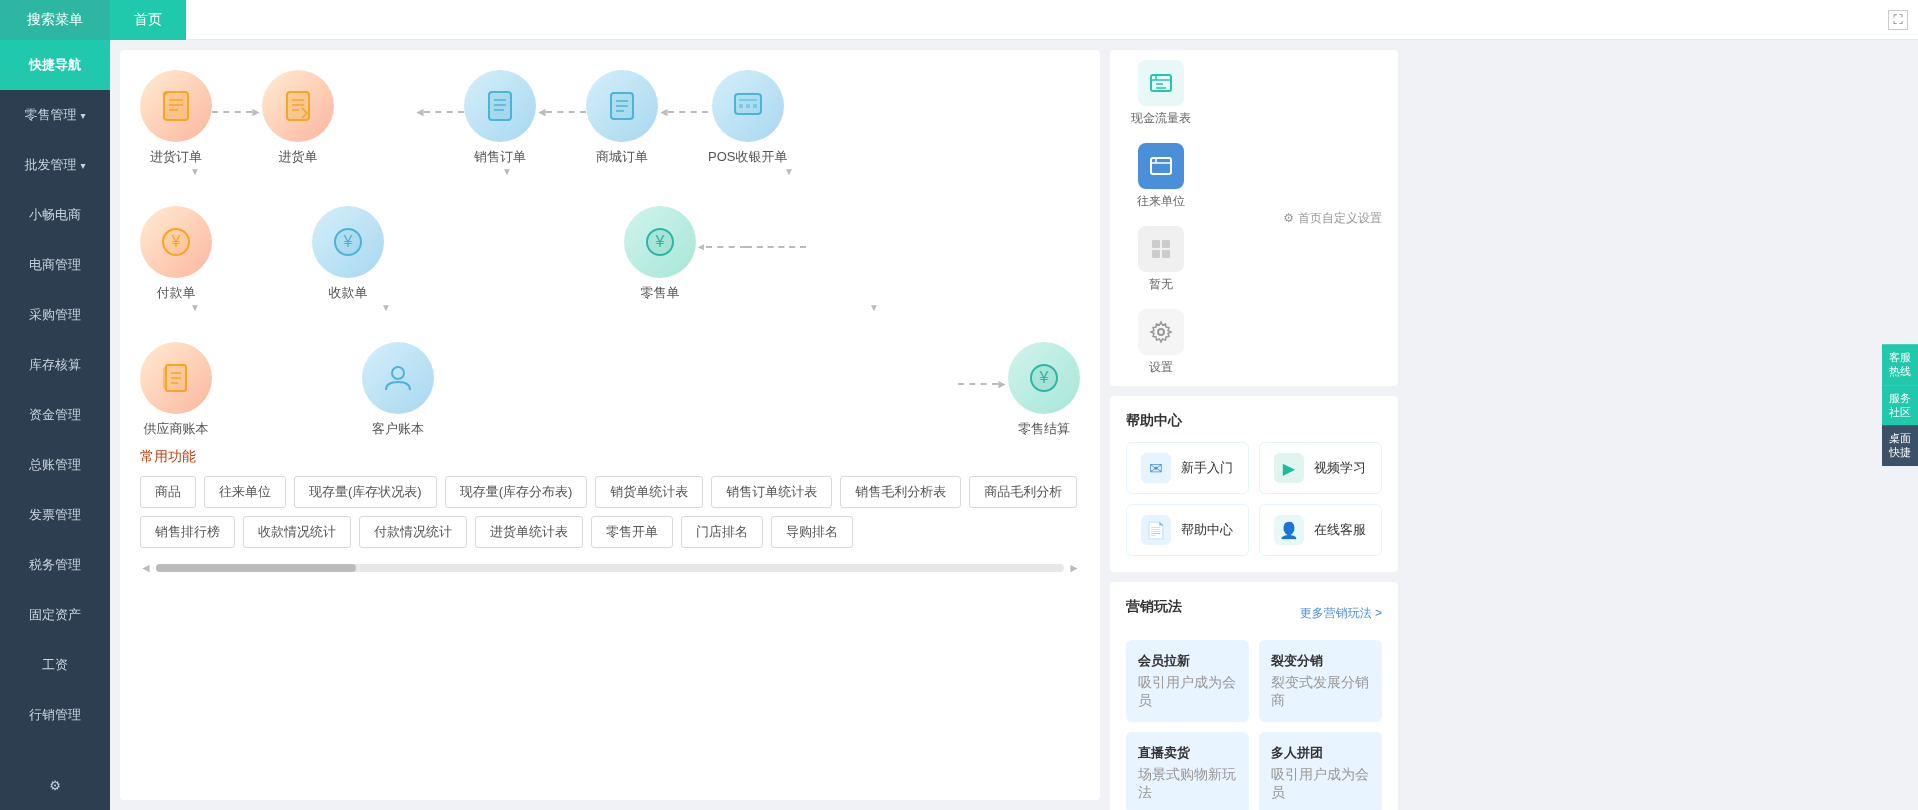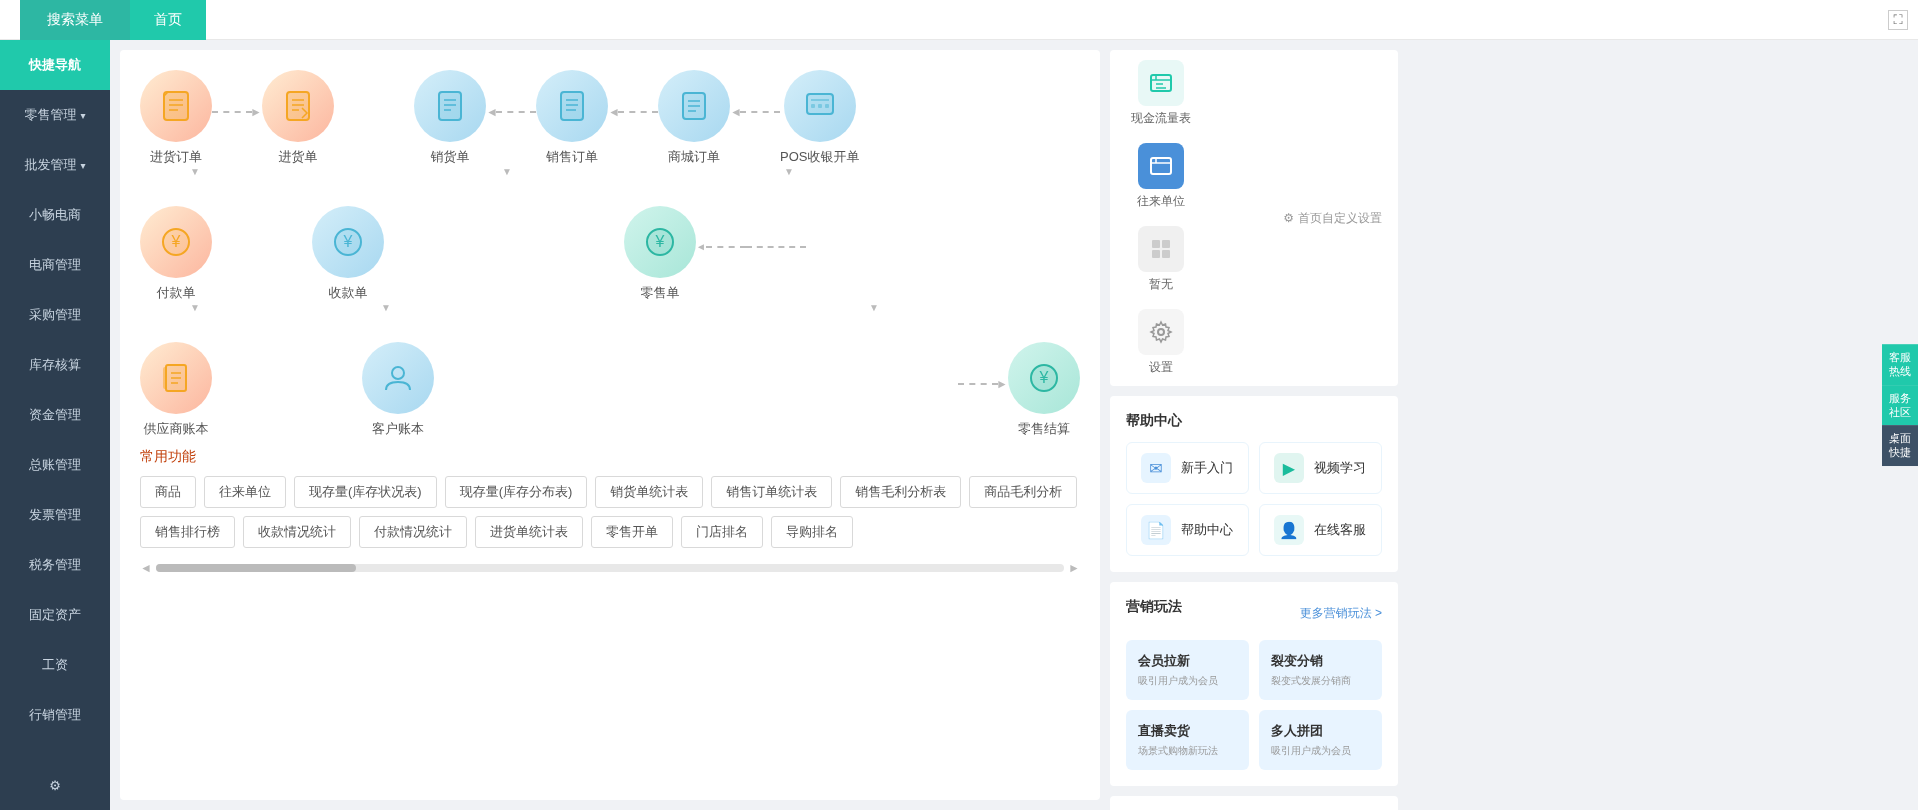--- a/index.html
+++ b/index.html
@@ -1,19 +1,19 @@
 <!DOCTYPE html>
 <html><head>
   <meta charset="utf-8">
   <style>
     * { margin: 0; padding: 0; box-sizing: border-box; }
     body { font-family: 'Microsoft YaHei', Arial, sans-serif; font-size: 13px; background: #f0f2f5; width: 1918px; height: 810px; overflow: hidden; display: flex; flex-direction: column; }
 
     
-    .top-bar { height: 40px; background: #fff; display: flex; align-items: center; border-bottom: 1px solid #e8e8e8; flex-shrink: 0; padding-left: 20px; }
+    .top-bar { height: 40px; background: #fff; display: flex; align-items: center; border-bottom: 1px solid #e8e8e8; flex-shrink: 0; }
     .search-menu { width: 110px; height: 40px; background: #2db7a3; color: #fff; display: flex; align-items: center; justify-content: center; font-size: 14px; flex-shrink: 0; }
     .tab-home { height: 40px; background: #20c9ab; color: #fff; padding: 0 24px; display: flex; align-items: center; font-size: 14px; cursor: pointer; flex-shrink: 0; }
     .top-bar-right { flex: 1; display: flex; justify-content: flex-end; align-items: center; padding-right: 10px; }
     .expand-icon { width: 20px; height: 20px; border: 1px solid #ccc; display: flex; align-items: center; justify-content: center; cursor: pointer; color: #666; }
 
     
     .main-layout { display: flex; flex: 1; overflow: hidden; }
 
     
     .sidebar { width: 110px; background: #2d3e50; display: flex; flex-direction: column; flex-shrink: 0; }
@@ -57,21 +57,21 @@
     .help-icon.teal { background: #e0f5f0; color: #1abc9c; }
     .help-label { font-size: 13px; color: #333; }
 
     
     .marketing-section { background: #fff; border-radius: 4px; padding: 16px; }
     .marketing-header { display: flex; justify-content: space-between; align-items: center; margin-bottom: 12px; }
     .more-link { font-size: 12px; color: #4a90d9; cursor: pointer; }
     .marketing-grid { display: grid; grid-template-columns: 1fr 1fr; gap: 10px; }
     .marketing-item { background: #f0f9ff; border-radius: 6px; padding: 12px; cursor: pointer; }
     .marketing-item-title { font-size: 13px; font-weight: bold; color: #333; margin-bottom: 4px; }
-    .marketing-item-desc { font-size: 10px; color: #999; }
+    .marketing-item-desc { font-size: 14px; color: #999; }
 
     
     .activity-section { background: #fff; border-radius: 4px; padding: 16px; }
     .flow-circle { width: 72px; height: 72px; border-radius: 50%; display: flex; align-items: center; justify-content: center; font-size: 28px; margin-bottom: 8px; }
     .flow-circle.orange { background: linear-gradient(135deg, #ffecd2, #fcb69f); color: #e07c3c; }
     .flow-circle.blue-light { background: linear-gradient(135deg, #d4f1f9, #a8e6f0); color: #4ab5d4; }
     .flow-circle.teal-light { background: linear-gradient(135deg, #d0f4ec, #a8e6d8); color: #2db7a3; }
     .flow-label { font-size: 13px; color: #555; }
 
     
@@ -191,32 +191,20 @@
                     <line x1="12" y1="17" x2="24" y2="17" stroke="#f5a623" stroke-width="1.5"></line>
                     <line x1="12" y1="22" x2="19" y2="22" stroke="#f5a623" stroke-width="1.5"></line>
                     <path d="M22 20 L27 25 L22 30" fill="none" stroke="#f5a623" stroke-width="1.5"></path>
                   </svg>
               </div>
               <div class="flow-label">进货单</div>
             </div>
 
             <div style="width:80px;flex-shrink:0;"></div>
 
-            <div class="node-col">
-              <div class="flow-circle blue-light" style="width:72px;height:72px;border-radius:50%;display:flex;align-items:center;justify-content:center;font-size:24px;margin-bottom:6px;background:linear-gradient(135deg,#d4eef9,#a8d8f0);">
-                <svg width="36" height="36" viewBox="0 0 36 36">
-                    <rect x="7" y="4" width="22" height="28" rx="3" fill="#4ab5d4" opacity="0.2"></rect>
-                    <rect x="7" y="4" width="22" height="28" rx="3" fill="none" stroke="#4ab5d4" stroke-width="2"></rect>
-                    <line x1="12" y1="12" x2="24" y2="12" stroke="#4ab5d4" stroke-width="1.5"></line>
-                    <line x1="12" y1="17" x2="24" y2="17" stroke="#4ab5d4" stroke-width="1.5"></line>
-                    <line x1="12" y1="22" x2="19" y2="22" stroke="#4ab5d4" stroke-width="1.5"></line>
-                  </svg>
-              </div>
-              <div class="flow-label">销货单</div>
-            </div>
 
             <div style="display:flex;align-items:center;margin-top:35px;width:50px;flex-shrink:0;">
               <div style="color:#bbb;font-size:12px;margin-right:-2px;">◄</div>
               <div style="flex:1;border-top:2px dashed #bbb;"></div>
             </div>
 
             <div class="node-col">
               <div class="flow-circle blue-light" style="width:72px;height:72px;border-radius:50%;display:flex;align-items:center;justify-content:center;font-size:24px;margin-bottom:6px;background:linear-gradient(135deg,#d4eef9,#a8d8f0);">
                 <svg width="36" height="36" viewBox="0 0 36 36">
                     <rect x="7" y="4" width="22" height="28" rx="3" fill="#4ab5d4" opacity="0.2"></rect>

